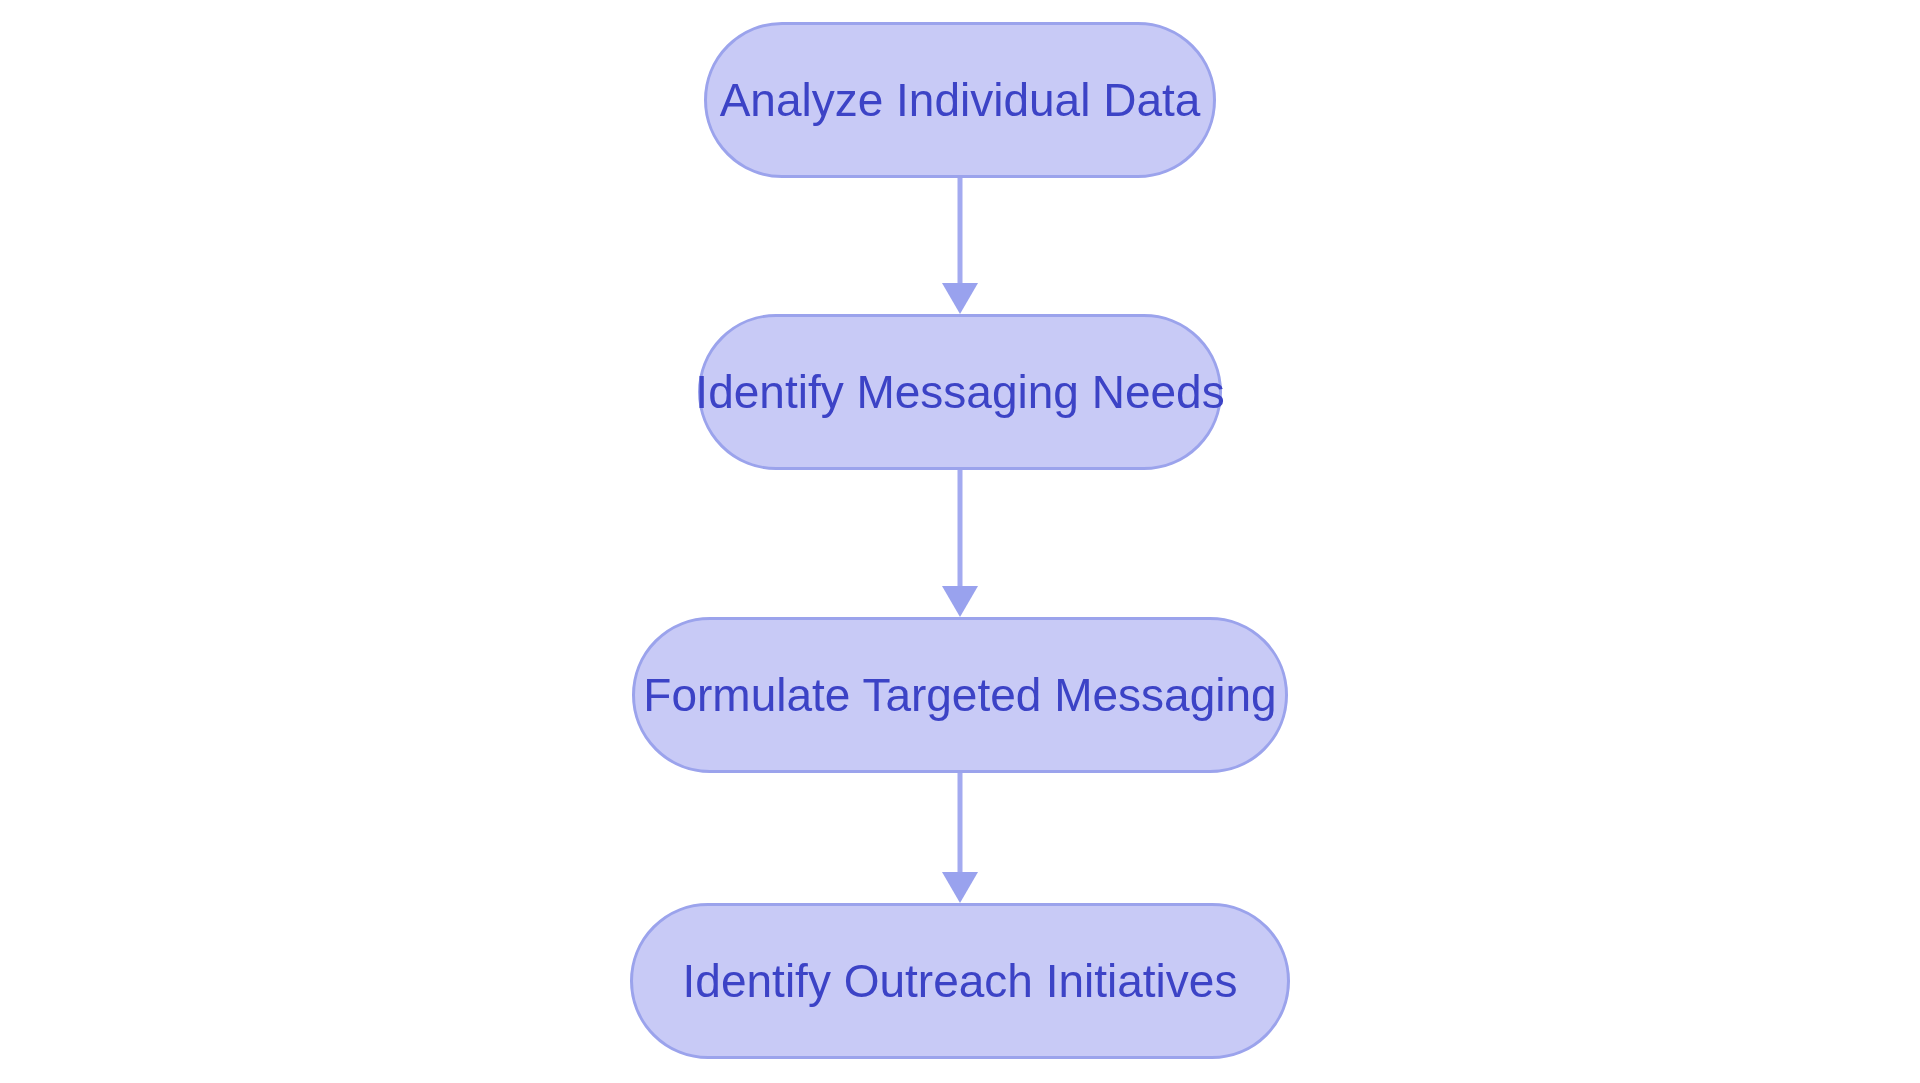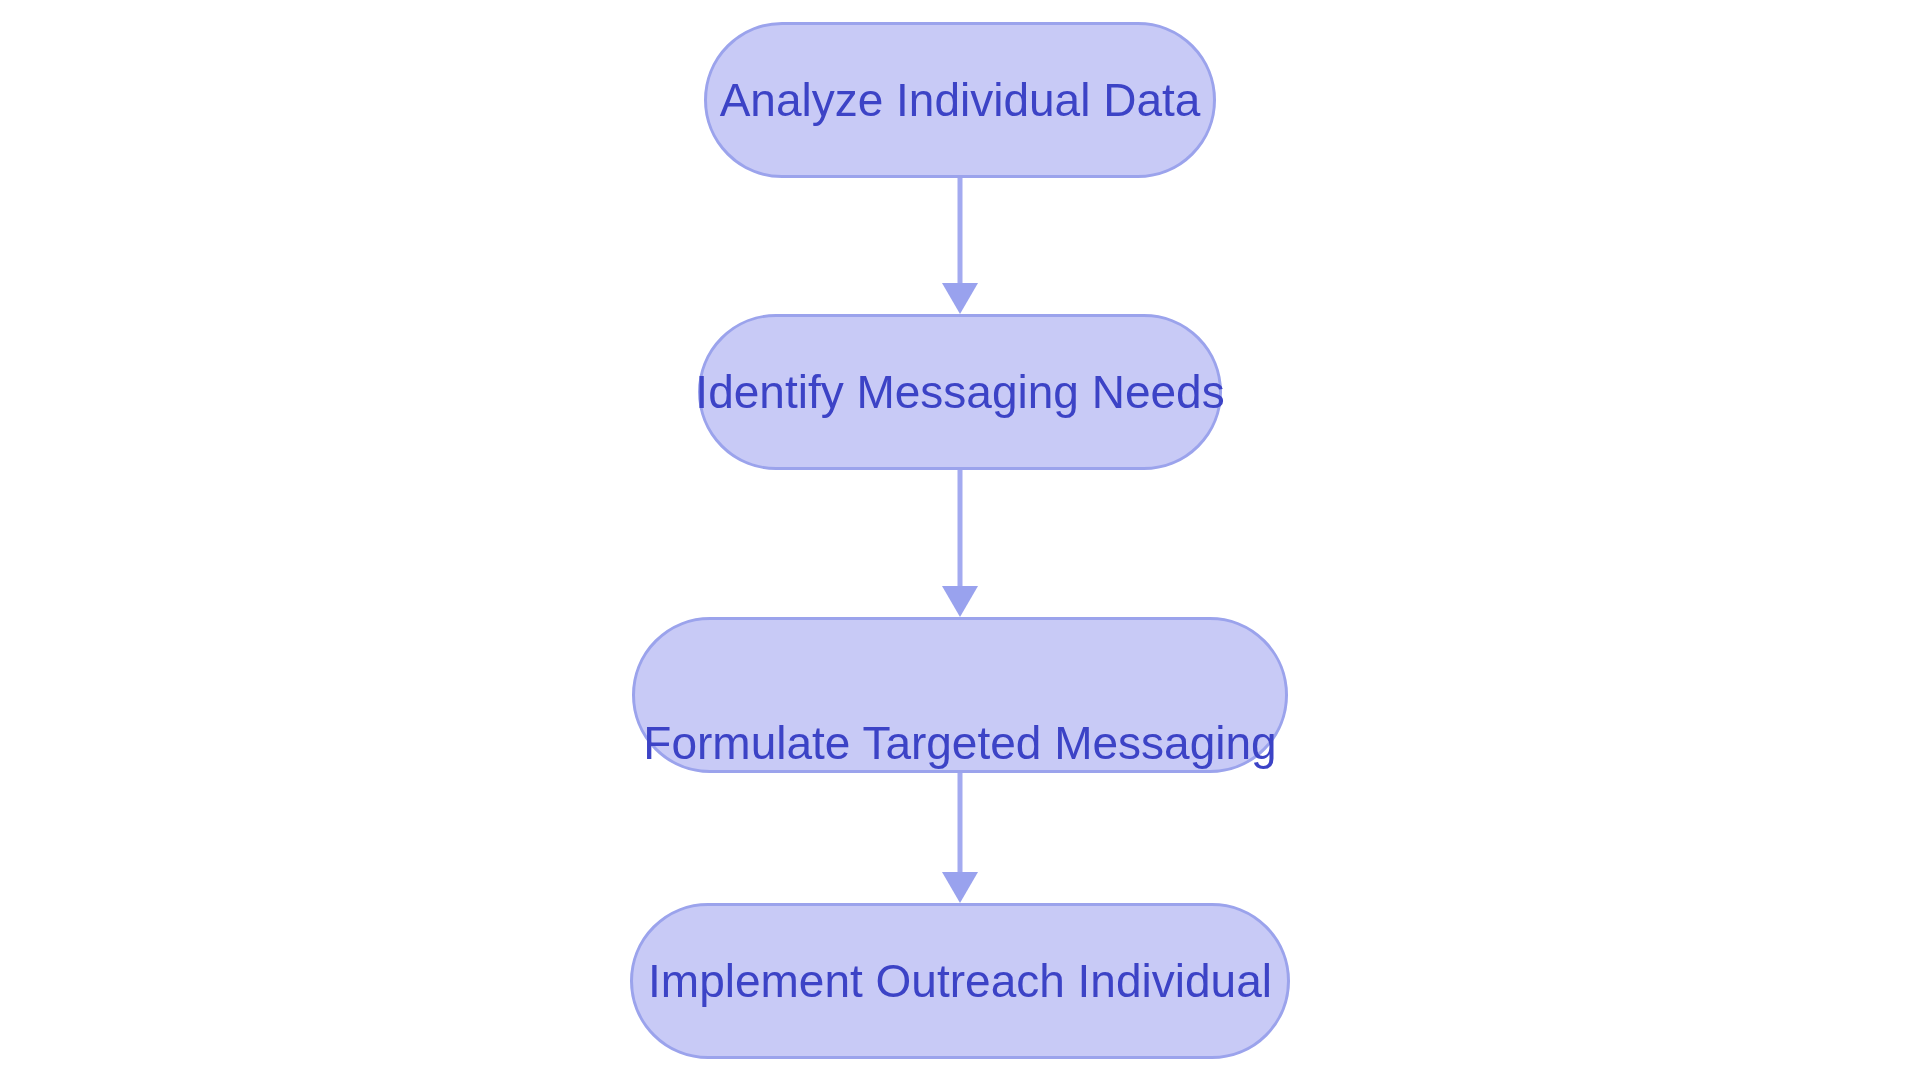--- a/index.html
+++ b/index.html
@@ -35,21 +35,21 @@
     align-items: center;
     justify-content: center;
     font-size: 46px;
     font-weight: 400;
     letter-spacing: 0px;
     white-space: nowrap;
     text-align: center;
   }
   .n1 { width: 512px; }
   .n2 { width: 524px; }
-  .n3 { width: 656px; align-items: flex-end; }
+  .n3 { width: 656px; }
   .n4 { width: 660px; }
   .connector {
     position: relative;
     width: 40px;
     flex: 0 0 auto;
   }
   .c1 { height: 136px; }
   .c2 { height: 147px; }
   .c3 { height: 130px; }
   .connector-line {
@@ -100,17 +100,17 @@
     <div class="node n3">
       <span>Formulate Targeted Messaging</span>
     </div>
 
     <div class="connector c3">
       <span class="connector-line"></span>
       <span class="connector-head"></span>
     </div>
 
     <div class="node n4">
-      <span>Implement Outreach Individual</span>
+      <span>Identify Outreach Initiatives</span>
     </div>
 
   </div>
 </div>
 
 </body></html>

